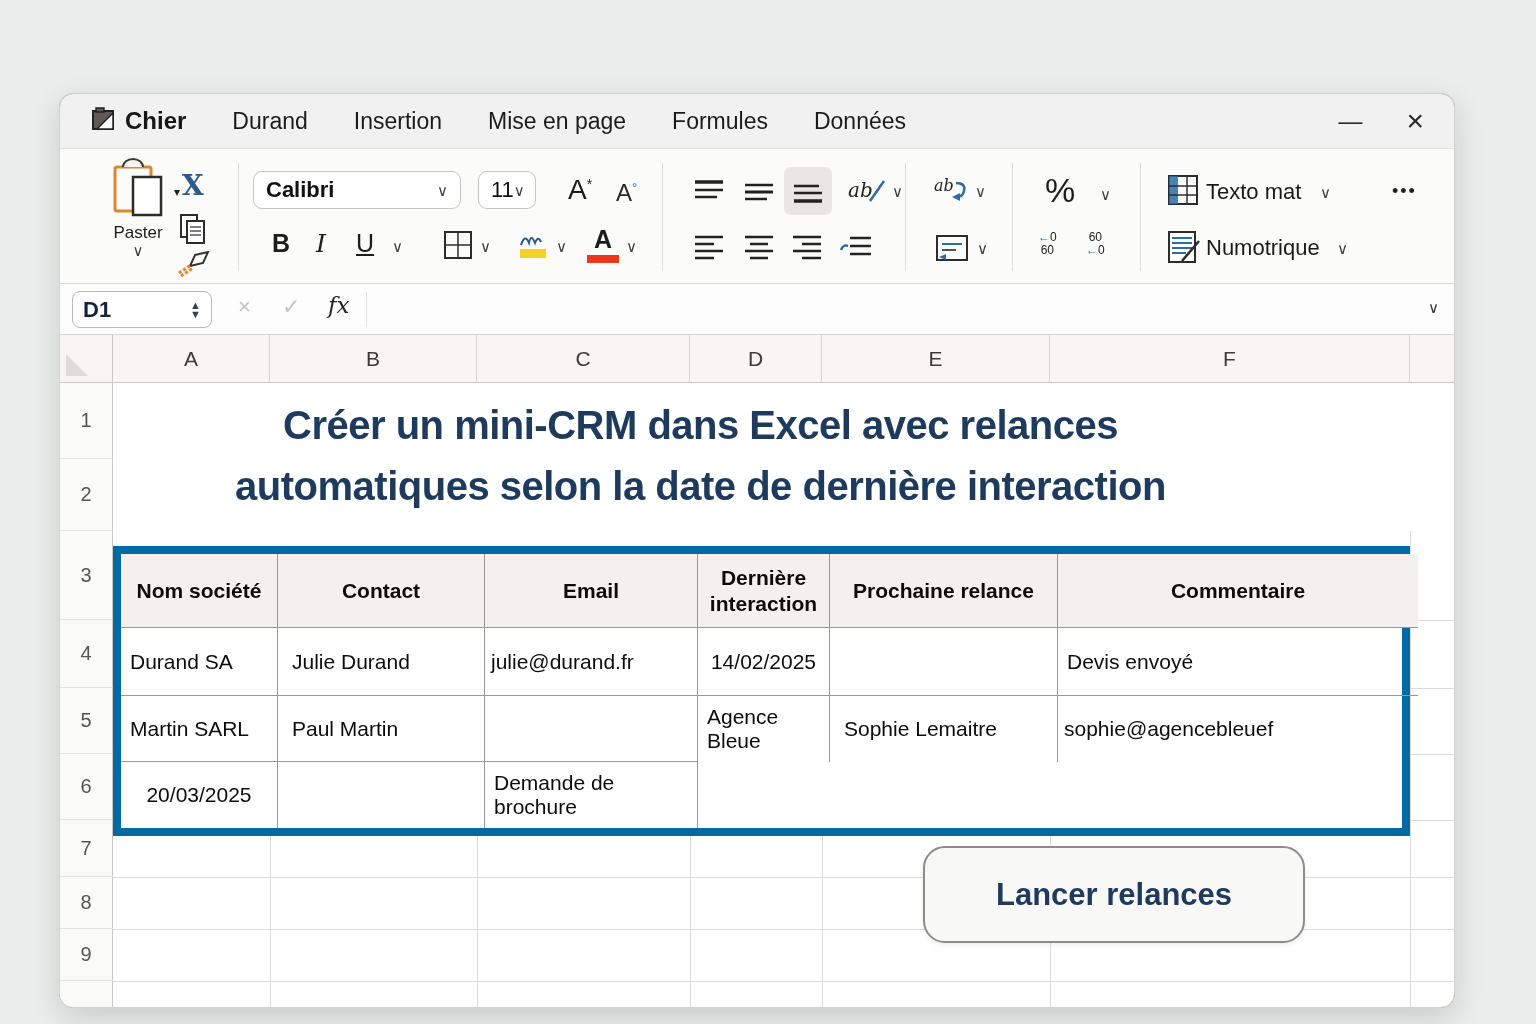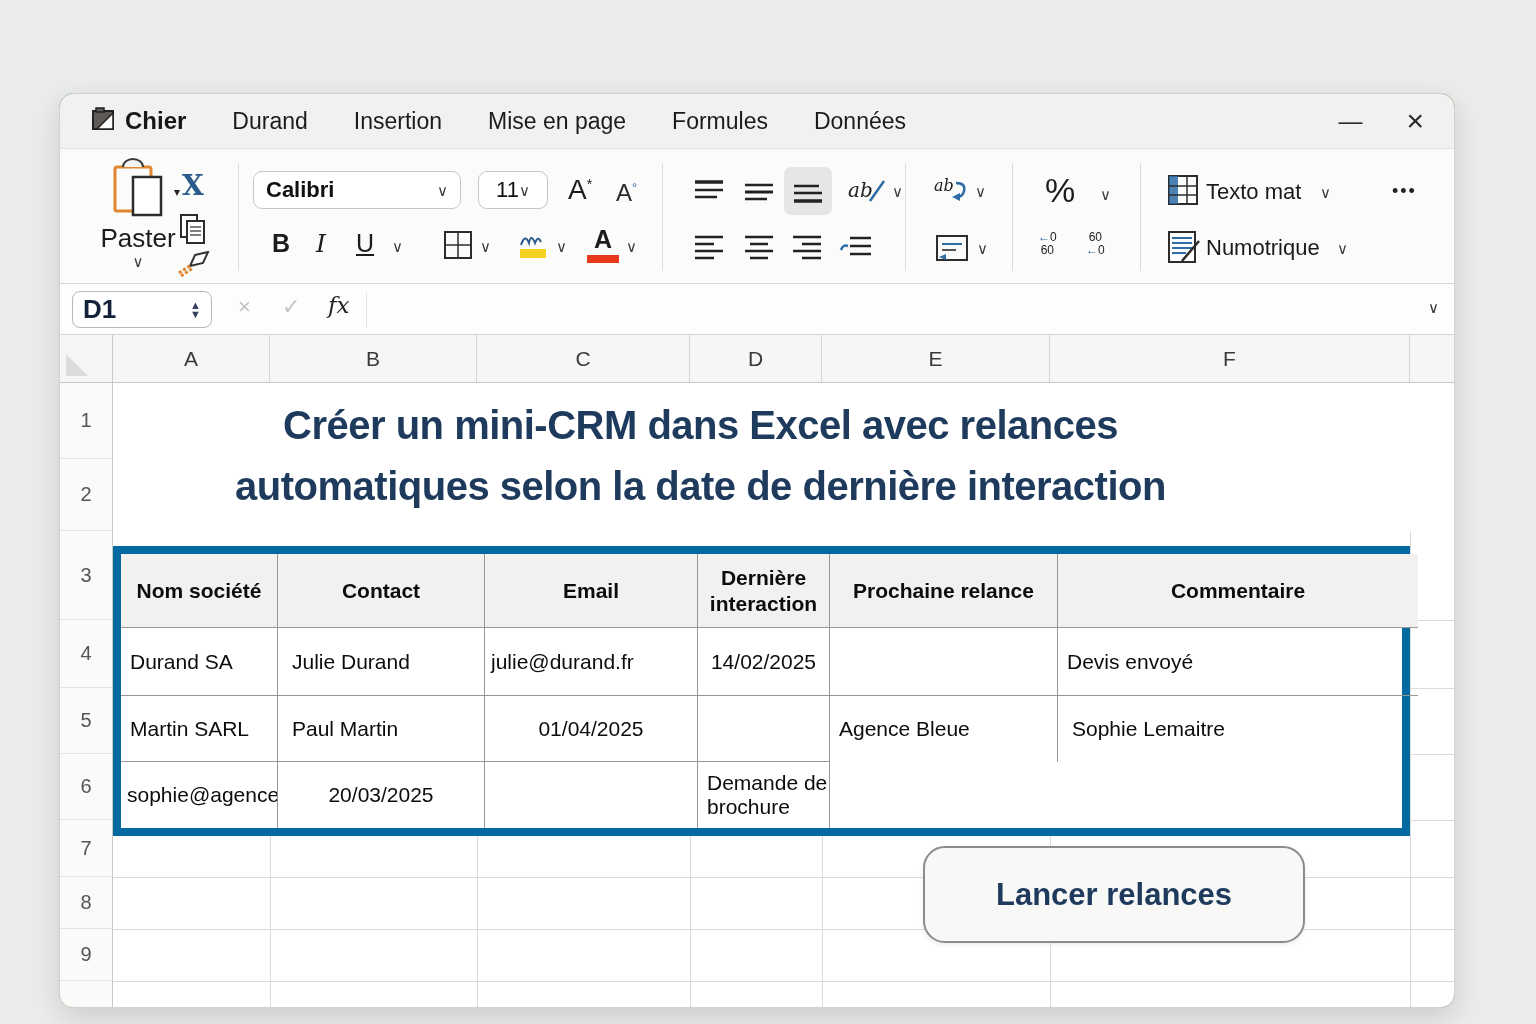--- a/index.html
+++ b/index.html
@@ -26,32 +26,32 @@
   .ribbon { position:absolute; left:0; top:55px; width:100%; height:135px;
     background:#fbfbfa; border-bottom:1px solid #d8d7d6; }
   .rdiv { position:absolute; top:14px; width:1px; height:108px; background:#dddcdb; }
   .chev { color:#3c3c3c; font-size:15px; line-height:1; }
   .selectbox { position:absolute; background:#fff; border:1.5px solid #c6c5c4; border-radius:9px;
     display:flex; align-items:center; padding:0 12px; justify-content:space-between; }
   .selectbox .val { font-size:22px; color:#111; }
   .glyphbtn { position:absolute; font-size:25px; color:#1c1c1c; }
   .smallicon { position:absolute; }
   .sel-bg { background:#e7e6e5; border-radius:7px; }
-  .paste-label { font-size:26px; color:#1c1c1c; }
+  .paste-label { font-size:17px; color:#1c1c1c; }
   .style-label { font-size:22px; color:#1a1a1a; }
   .dec-icon { position:absolute; font-size:12px; line-height:13px; color:#222; text-align:center; }
   .blue { color:#2d6ca5; }
 
   
   .fbar { position:absolute; left:0; top:190px; width:100%; height:51px;
     background:#fdfdfd; border-bottom:1px solid #d6d5d4; }
   .namebox { position:absolute; left:12px; top:7px; width:140px; height:37px;
     background:#fff; border:1.5px solid #b9b8b7; border-radius:8px;
     display:flex; align-items:center; padding:0 10px; justify-content:space-between; }
-  .namebox .ref { font-size:26px; font-weight:bold; color:#13213a; }
+  .namebox .ref { font-size:22px; font-weight:bold; color:#13213a; }
   .spinner { display:flex; flex-direction:column; line-height:9px; font-size:11px; color:#33415c; }
   .fbtn { position:absolute; top:10px; font-size:22px; color:#c3c2c1; }
   .fx { position:absolute; top:8px; font-family:"DejaVu Serif", serif; font-style:italic;
     font-size:23px; color:#222; }
 
   
   .sheet { position:absolute; left:0; top:241px; width:100%; height:674px; background:#fff; }
   .corner { position:absolute; left:0; top:0; width:53px; height:48px;
     background:#f6f5f4; border-right:1px solid #c9c8c7; border-bottom:1px solid #c9c8c7; }
   .corner:after { content:""; position:absolute; left:6px; bottom:6px;
@@ -148,21 +148,21 @@
         <line x1="4" y1="22" x2="16" y2="14" stroke="#e0862f" stroke-width="3" stroke-dasharray="3,2"></line>
         <line x1="6" y1="25" x2="18" y2="17" stroke="#e0862f" stroke-width="3" stroke-dasharray="3,2"></line>
       </svg>
     </span>
     <div class="rdiv" style="left:178px;"></div>
 
     <div class="selectbox" style="left:193px; top:22px; width:208px; height:38px;">
       <span class="val" style="font-weight:bold;">Calibri</span>
       <span class="chev">∨</span>
     </div>
-    <div class="selectbox" style="left:418px; top:22px; width:70px; height:38px;justify-content:center;">
+    <div class="selectbox" style="left:418px; top:22px; width:58px; height:38px;">
       <span class="val">11</span>
       <span class="chev">∨</span>
     </div>
     <span class="glyphbtn" style="left:508px; top:25px; font-size:28px;"><span>A</span><sup style="font-size:14px;">*</sup></span>
     <span class="glyphbtn" style="left:556px; top:30px; font-size:24px; color:#2b2b2b;"><span>A</span><sup class="blue" style="font-size:13px;">°</sup></span>
 
     <span class="glyphbtn" style="left:212px; top:80px; font-weight:bold;">B</span>
     <span class="glyphbtn" style="left:256px; top:80px; font-style:italic; font-family:'DejaVu Serif',serif;">I</span>
     <span class="glyphbtn" style="left:296px; top:80px; text-decoration:underline;">U</span>
     <span class="chev abs" style="left:332px; top:90px;">∨</span>
@@ -378,21 +378,20 @@
 
         <div class="td-left">Durand SA</div>
         <div class="td-left" style="padding-left:14px;">Julie Durand</div>
         <div class="td-email">julie@durand.fr</div>
         <div class="td-center">14/02/2025</div>
         <div></div>
         <div class="td-left">Devis envoyé</div>
 
         <div class="td-left">Martin SARL</div>
         <div class="td-left" style="padding-left:14px;">Paul Martin</div>
-        <div class="td-center">01/04/2025</div>
         <div></div>
 
         <div class="td-left">Agence Bleue</div>
         <div class="td-left" style="padding-left:14px;">Sophie Lemaitre</div>
         <div class="td-email">sophie@agencebleuef</div>
         <div class="td-center">20/03/2025</div>
         <div></div>
         <div class="td-left">Demande de brochure</div>
       </div>
 

